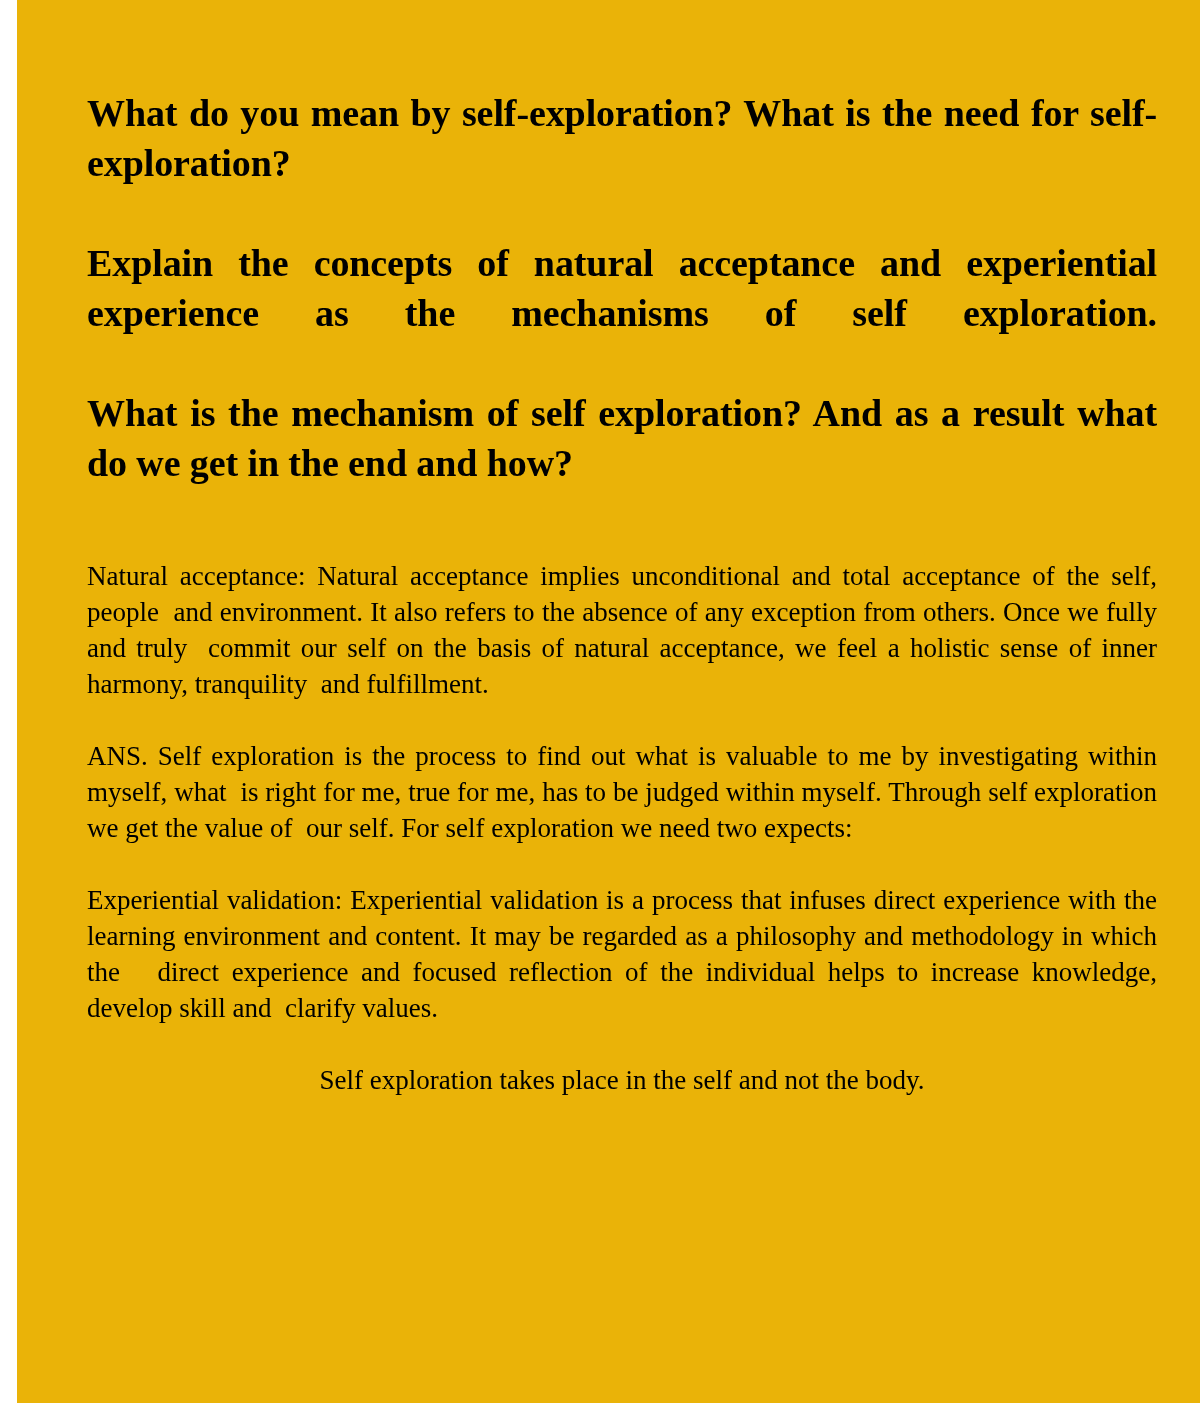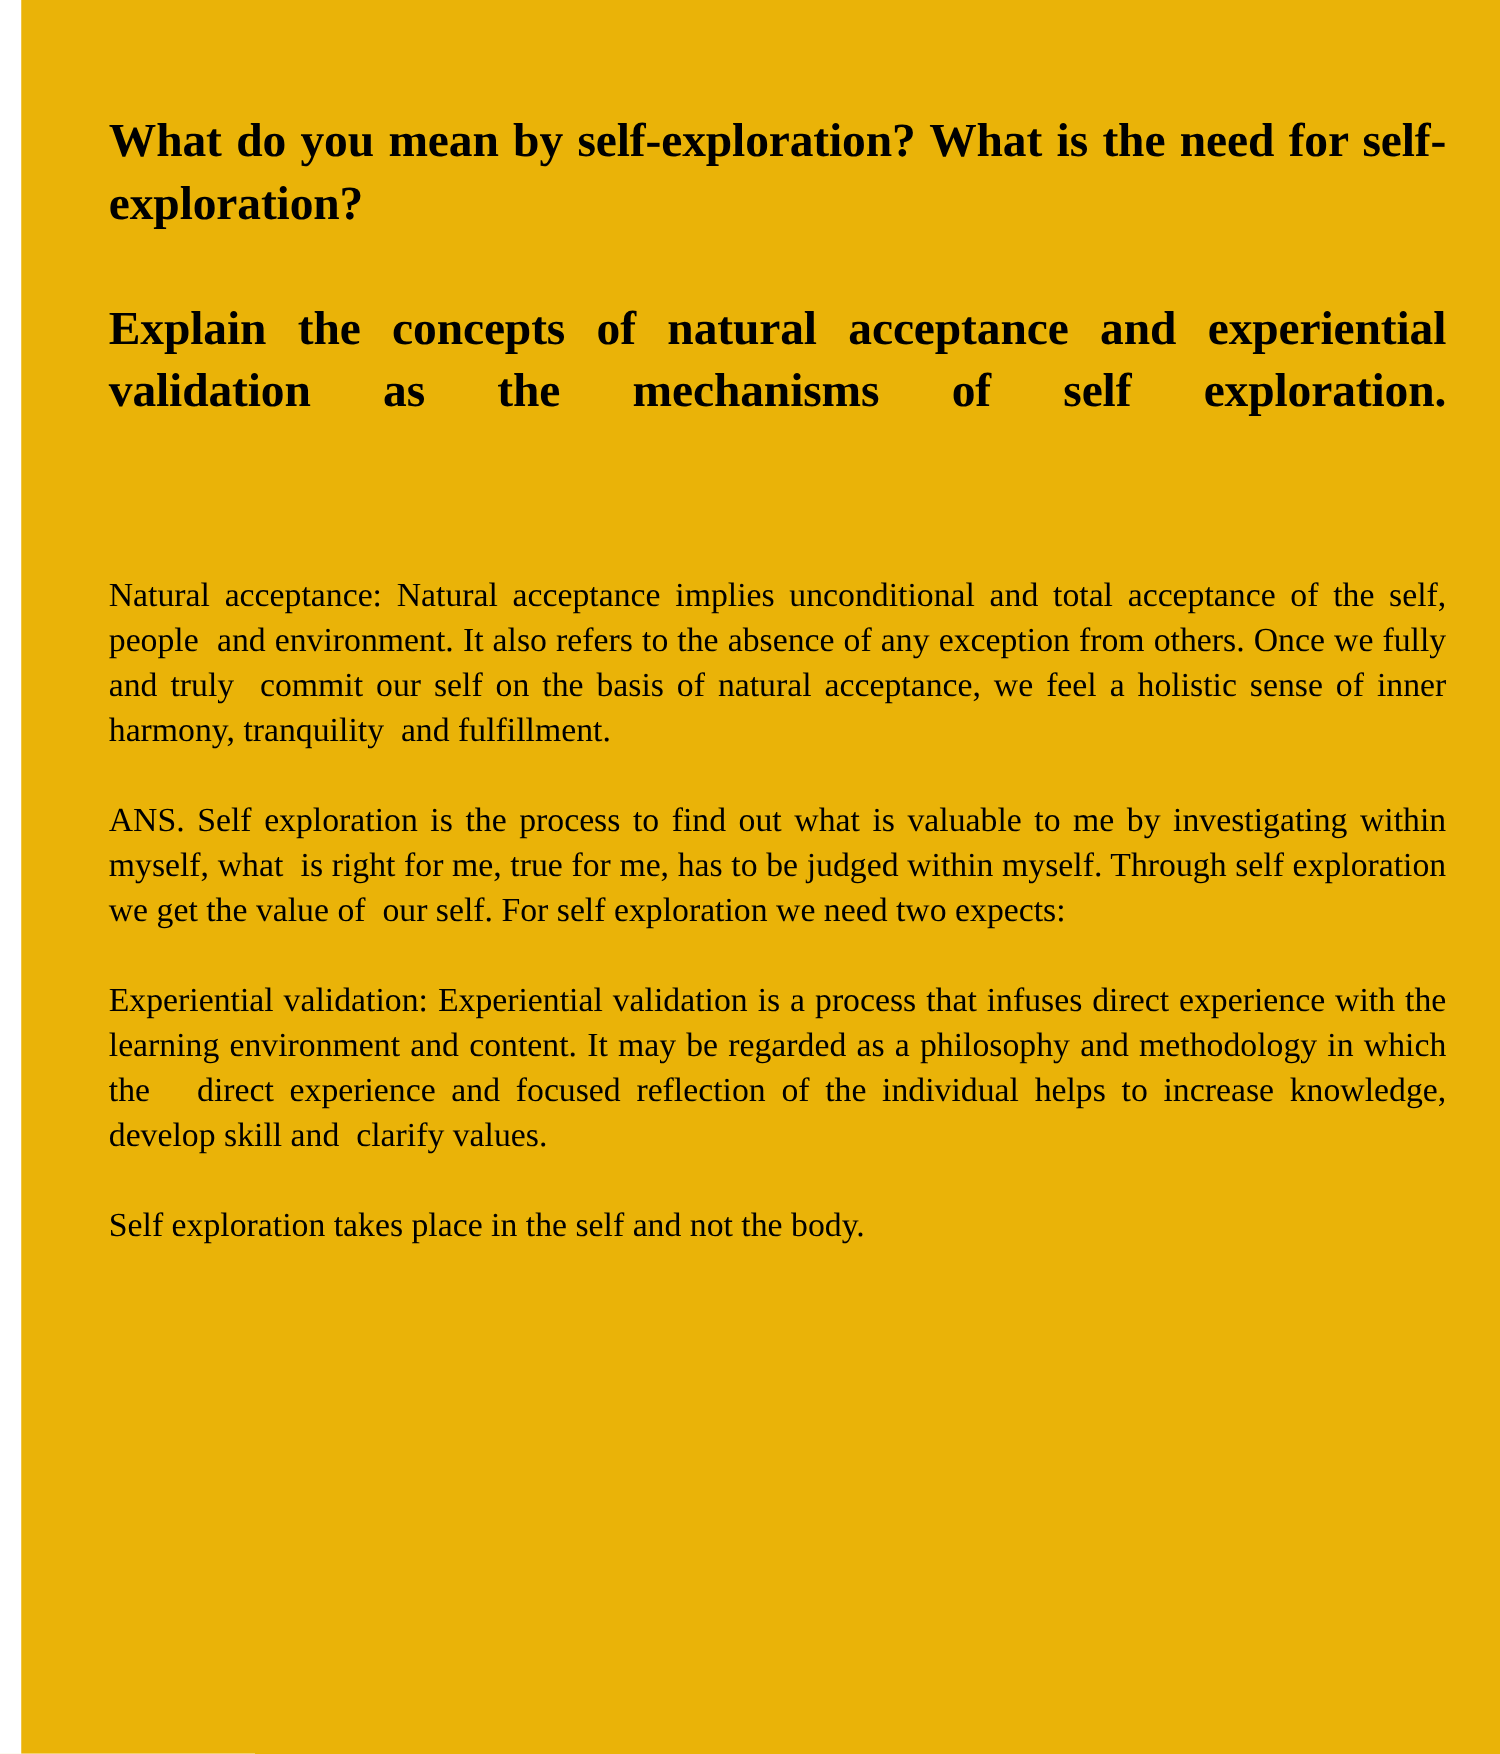--- a/index.html
+++ b/index.html
@@ -66,32 +66,33 @@
   .para {
     margin: 0 0 36px 0;
     text-align: justify;
     text-justify: inter-word;
     white-space: pre-wrap;
   }
   .para.last {
     margin-bottom: 0;
   }
   .para.no-justify {
-    text-align: left;
+    text-align: center;
   }
 </style>
 </head>
 <body>
 
 <div class="page">
   <div class="content">
 
     <div class="question-block">
       <p class="question-line">What do you mean by self-exploration? What is the need for self-exploration?</p>
-      <p class="question-line">Explain the concepts of natural acceptance and experiential validation as the mechanisms of self exploration.</p>
+      <p class="question-line">Explain the concepts of natural acceptance and experiential experience as the mechanisms of self exploration.</p>
+      <p class="question-line last-flush">What is the mechanism of self exploration? And as a result what do we get in the end and how?</p>
     </div>
 
     <div class="gap-after-questions"></div>
 
     <div class="body-block">
       <p class="para">Natural acceptance: Natural acceptance implies unconditional and total acceptance of the self, people  and environment. It also refers to the absence of any exception from others. Once we fully and truly  commit our self on the basis of natural acceptance, we feel a holistic sense of inner harmony, tranquility  and fulfillment.</p>
       <p class="para">ANS. Self exploration is the process to find out what is valuable to me by investigating within myself, what  is right for me, true for me, has to be judged within myself. Through self exploration we get the value of  our self. For self exploration we need two expects:</p>
       <p class="para">Experiential validation: Experiential validation is a process that infuses direct experience with the  learning environment and content. It may be regarded as a philosophy and methodology in which the   direct experience and focused reflection of the individual helps to increase knowledge, develop skill and  clarify values.</p>
       <p class="para last no-justify">Self exploration takes place in the self and not the body.</p>
     </div>

